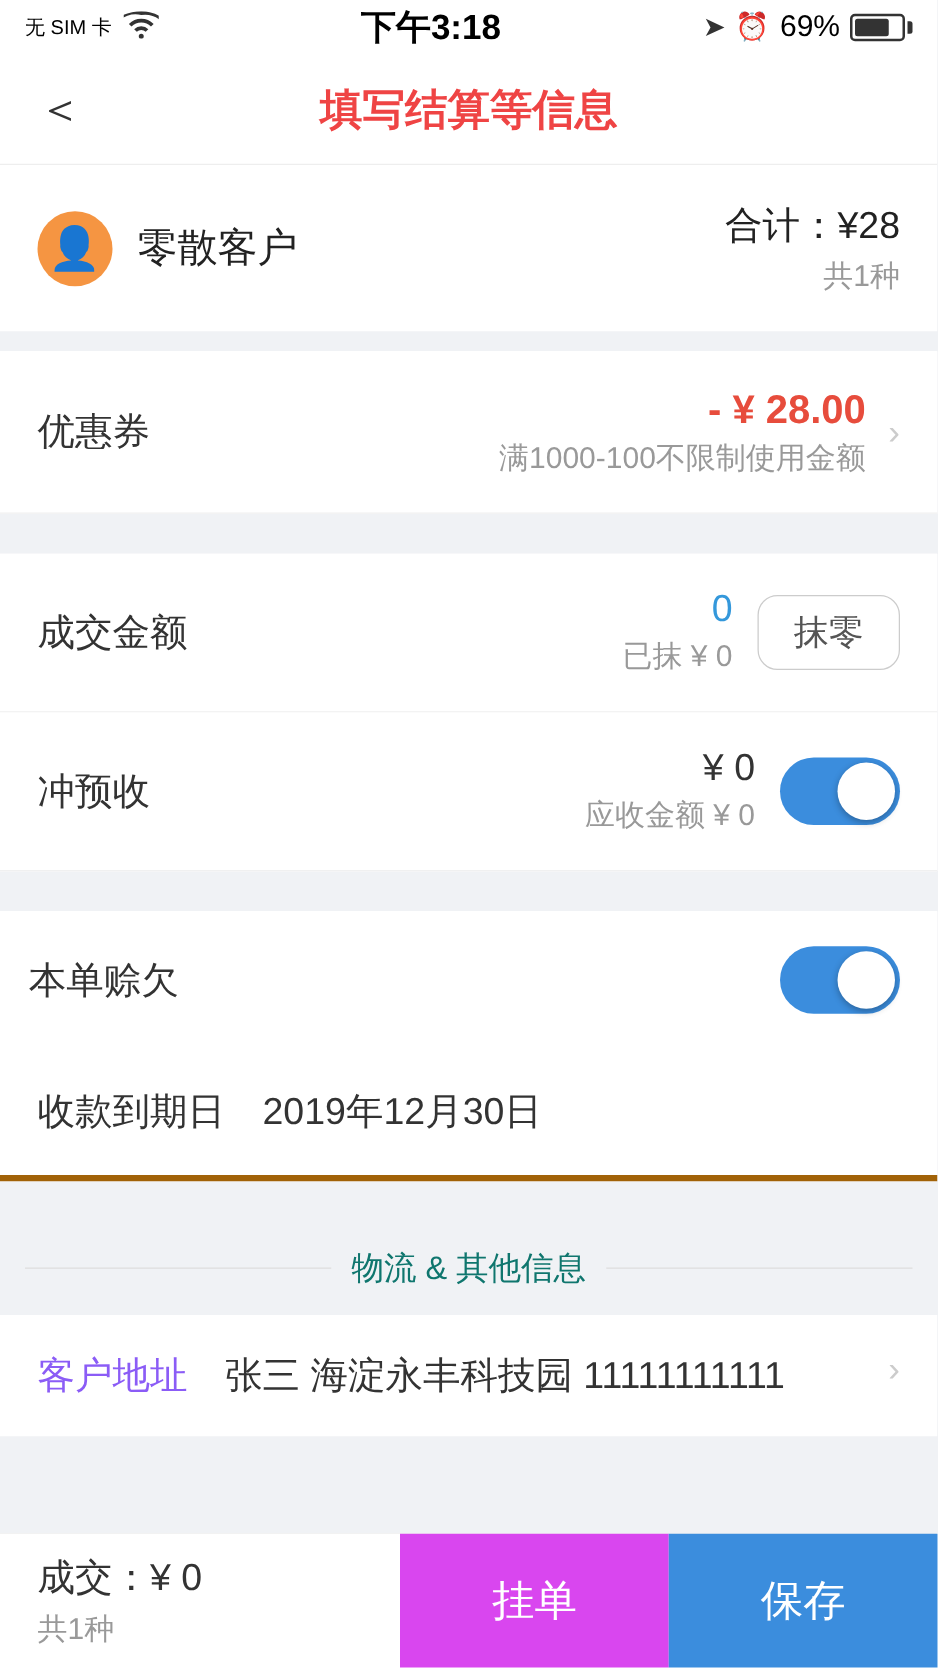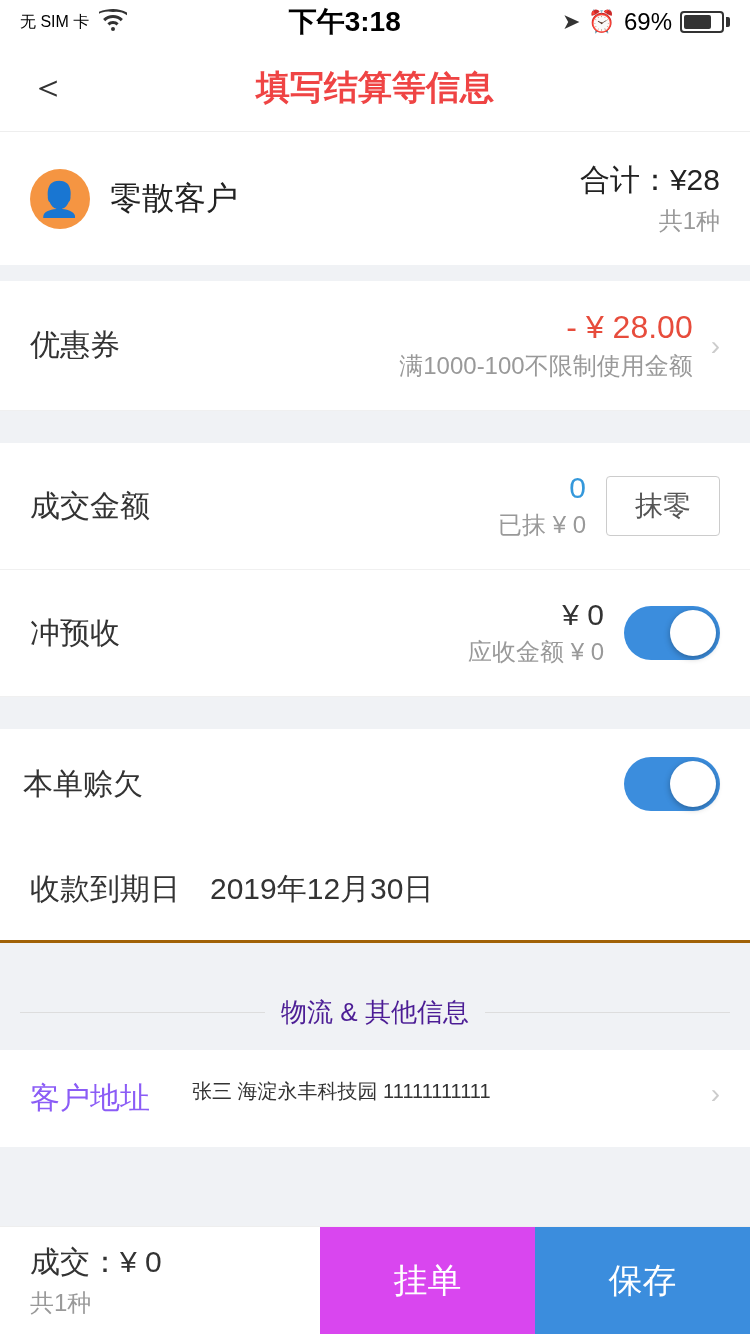--- a/index.html
+++ b/index.html
@@ -167,37 +167,37 @@
       font-size: 30px;
       color: #333;
       text-align: right;
     }
     .section-value.blue {
       color: #3498db;
     }
     .section-value.red {
       color: #e74c3c;
       font-size: 32px;
-      font-weight: 400;
+      font-weight: 700;
     }
     .section-sub {
       font-size: 24px;
       color: #999;
       margin-top: 4px;
     }
     .chevron {
       font-size: 28px;
       color: #ccc;
       margin-left: 8px;
     }
 
     
     .round-btn {
       border: 1.5px solid #ccc;
-      border-radius: 4px;
+      border-radius: 16px;
       padding: 10px 28px;
       font-size: 28px;
       color: #555;
       background: #fff;
       cursor: pointer;
     }
 
     
     .toggle {
       width: 96px;
@@ -224,35 +224,35 @@
       height: 16px;
     }
 
     
     .due-date-row {
       background: #fff;
       padding: 30px 30px;
       display: flex;
       align-items: center;
       gap: 30px;
-      border-bottom: 3px solid #a16207;
+      border-bottom: 5px solid #a16207;
     }
     .due-date-label {
       font-size: 30px;
       color: #333;
     }
     .due-date-value {
       font-size: 30px;
       color: #333;
     }
     .logistics-header {
       text-align: center;
       padding: 20px;
       font-size: 26px;
-      color: #4c1d95;
+      color: #0f766e;
       display: flex;
       align-items: center;
       justify-content: center;
       gap: 16px;
     }
     .logistics-header::before,
     .logistics-header::after {
       content: '';
       flex: 1;
       height: 1px;
@@ -272,24 +272,23 @@
       display: flex;
       gap: 30px;
       flex: 1;
     }
     .address-label {
       font-size: 30px;
       color: #8b5cf6;
       white-space: nowrap;
     }
     .address-value {
-      font-size: 20px;
+      font-size: 30px;
       color: #333;
       flex: 1;
-      margin-left: 12px;
     }
 
     
     .bottom-bar {
       position: fixed;
       bottom: 0;
       left: 0;
       width: 750px;
       height: 108px;
       background: #fff;

